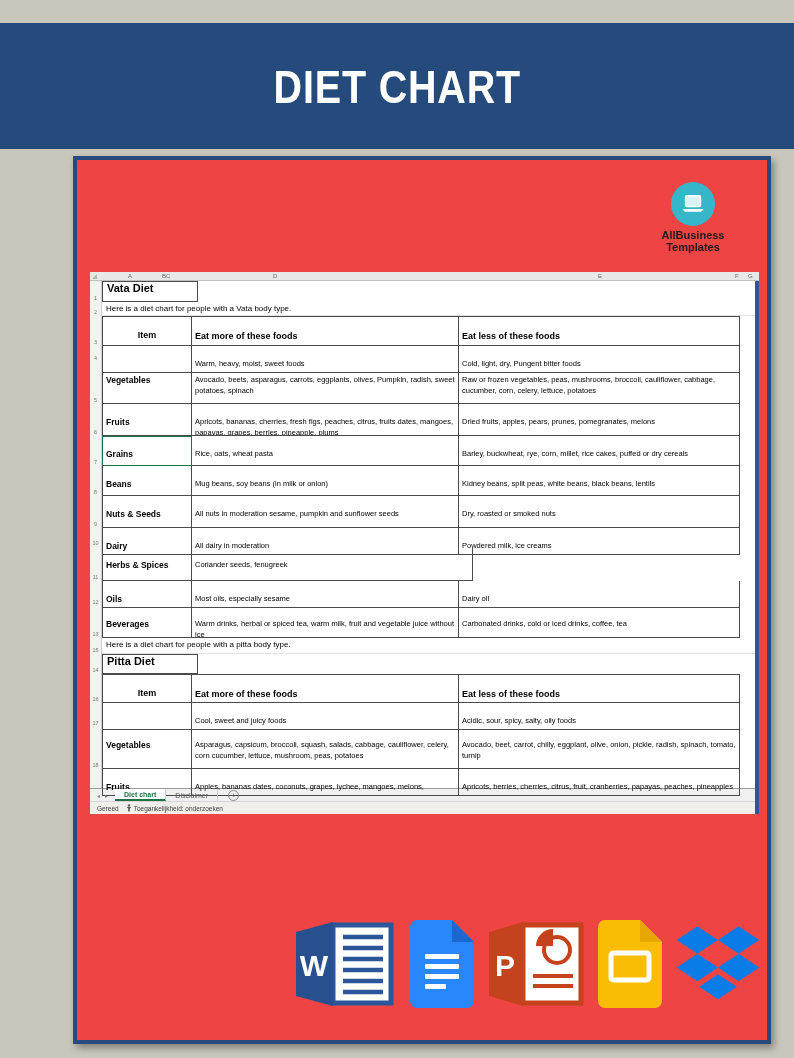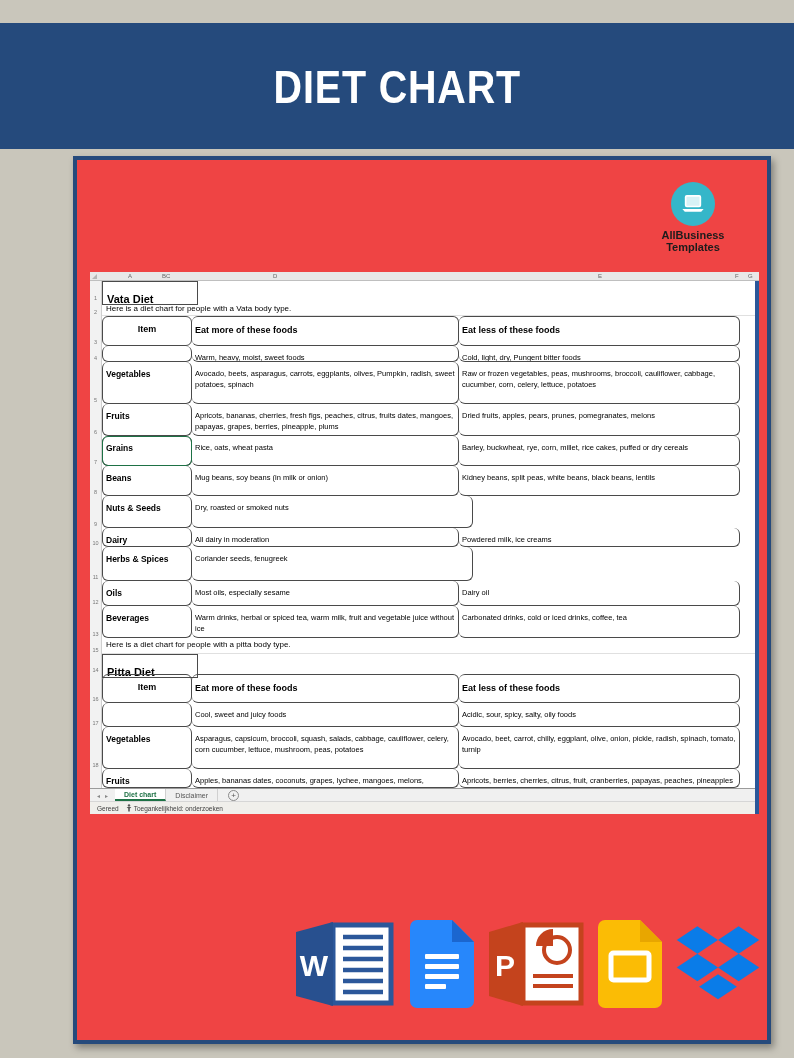--- a/index.html
+++ b/index.html
@@ -26,32 +26,32 @@
   .bluestrip { position:absolute; right:0; top:0; width:4px; height:100%; background:#2b579a; }
   .colhead { position:relative; height:9px; background:#e8e8e8;
     border-bottom:1px solid #bfbfbf; font-size:6px; color:#666; }
   .colhead span { position:absolute; top:1px; line-height:7px; }
   .selall { position:absolute; left:2px; top:2px; width:0; height:0;
     border-left:5px solid transparent; border-bottom:5px solid #b5b5b5; }
   .xrow { display:flex; width:665px; }
   .gut { width:12px; background:#f2f2f2; border-right:1px solid #cfcfcf;
     display:flex; align-items:flex-end; justify-content:center;
     font-size:5.5px; color:#777; padding-bottom:1px; }
-  .c { padding:7px 3px; overflow:hidden;border-radius:6px; }
+  .c { padding:13px 3px; overflow:hidden; }
   .item  { width:90px;  font-weight:700; font-size:8.5px; }
   .more  { width:267px; font-size:7.5px; line-height:1.45; }
   .less  { width:281px; font-size:7.5px; line-height:1.45; }
   .fill  { flex:1; }
   .trow .item, .thead .item { border-left:1px solid #4a4a4a; }
   .trow .c, .thead .c { border-right:1px solid #4a4a4a; border-bottom:1px solid #4a4a4a; }
   .thead .c { border-top:1px solid #4a4a4a; font-weight:700; font-size:9px; }
   .thead .item { text-align:center; }
   .selected { outline:1.5px solid #1e7145; outline-offset:-1.5px; }
   .hbox { width:96px; border:1px solid #4a4a4a; font-size:11px; font-weight:700;
-    padding:11px 4px; overflow:hidden; }
+    padding:0 4px; overflow:hidden; }
   .desctext { flex:1; font-size:8px; padding:2px 4px; border-bottom:1px solid #e0e0e0; }
   
   .tabbar { display:flex; align-items:stretch; height:13px; width:665px;
     background:#f0f0f0; border-top:1px solid #9b9b9b; font-size:7px; }
   .tabnav { display:flex; align-items:center; gap:5px; padding:0 7px;
     color:#888; font-size:6px; }
   .tab-active { background:#fff; color:#1e7145; font-weight:700;
     border-bottom:2px solid #1e7145; border-right:1px solid #d0d0d0;
     padding:0 9px; display:flex; align-items:center; }
   .tab { color:#555; padding:0 9px; display:flex; align-items:center;
@@ -155,20 +155,21 @@
       <div class="gut">8</div>
       <div class="c item">Beans</div>
       <div class="c more">Mug beans, soy beans (in milk or onion)</div>
       <div class="c less">Kidney beans, split peas, white beans, black beans, lentils</div>
       <div class="fill"></div>
     </div>
 
     <div class="xrow trow" style="height:32px">
       <div class="gut">9</div>
       <div class="c item">Nuts &amp; Seeds</div>
+      <div class="c more">All nuts in moderation sesame, pumpkin and sunflower seeds</div>
       <div class="c less">Dry, roasted or smoked nuts</div>
       <div class="fill"></div>
     </div>
 
     <div class="xrow trow" style="height:19px">
       <div class="gut">10</div>
       <div class="c item">Dairy</div>
       <div class="c more">All dairy in moderation</div>
       <div class="c less">Powdered milk, ice creams</div>
       <div class="fill"></div>

